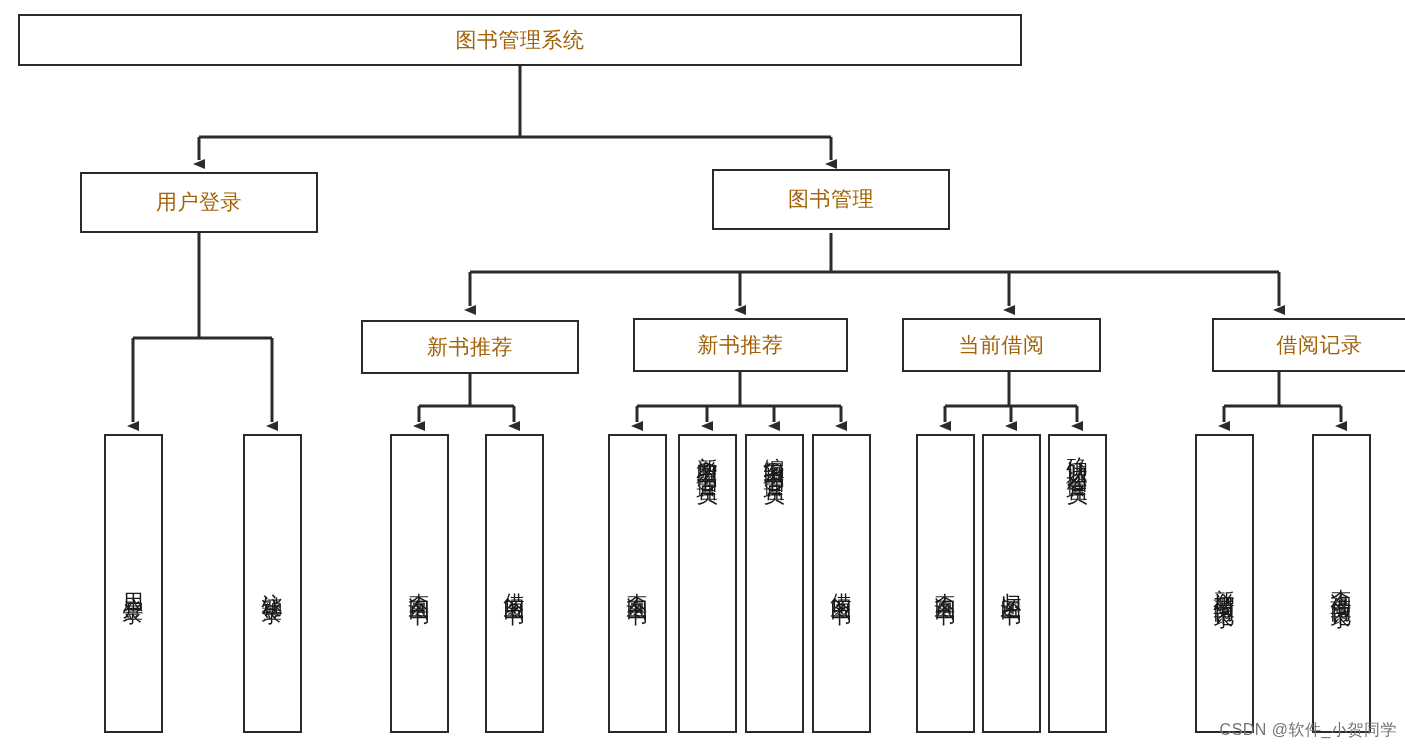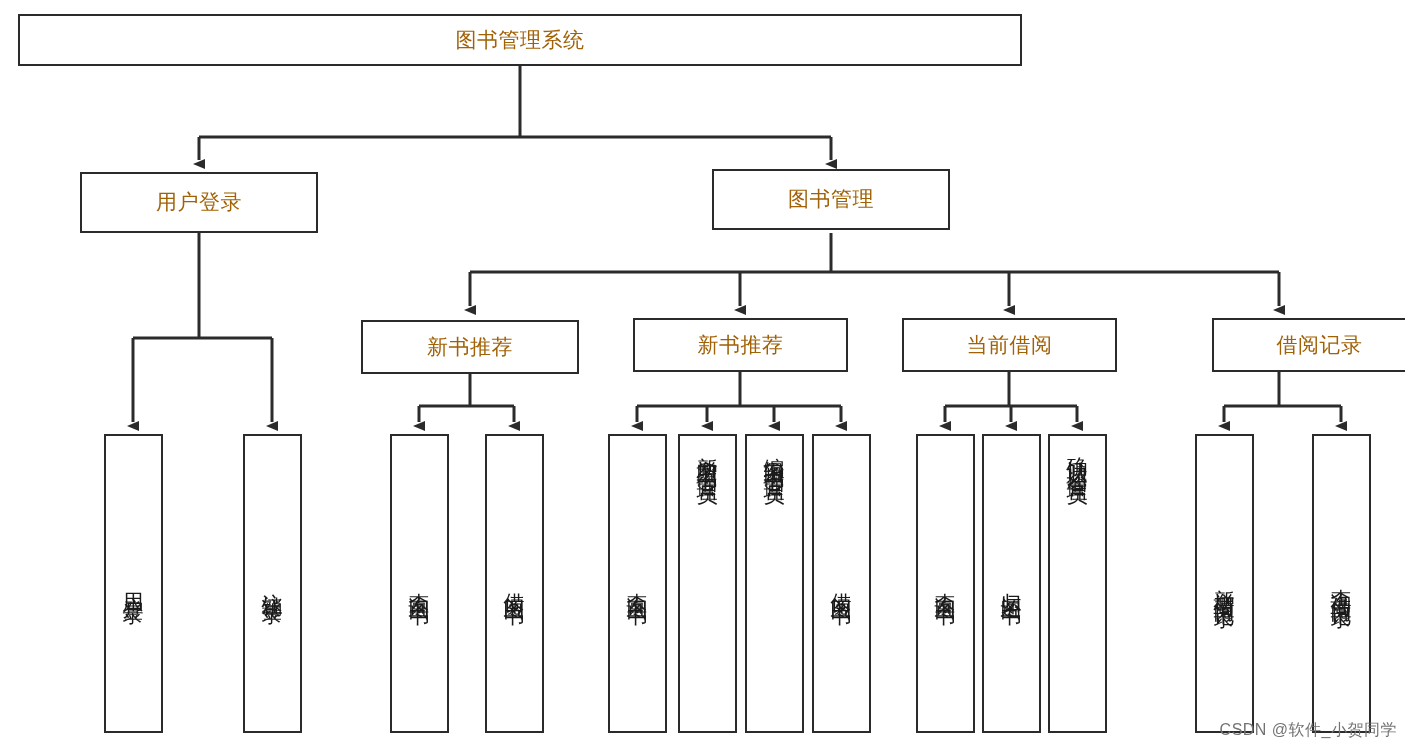--- a/index.html
+++ b/index.html
@@ -155,21 +155,21 @@
   <div class="node-box" style="left:712px; top:169px; width:238px; height:61px;">
     <span class="node-label-h">图书管理</span>
   </div>
 
   <div class="node-box" style="left:361px; top:320px; width:218px; height:54px;">
     <span class="node-label-h">新书推荐</span>
   </div>
   <div class="node-box" style="left:633px; top:318px; width:215px; height:54px;">
     <span class="node-label-h">新书推荐</span>
   </div>
-  <div class="node-box" style="left:902px; top:318px; width:215px; height:54px;">
+  <div class="node-box" style="left:902px; top:318px; width:199px; height:54px;">
     <span class="node-label-h">当前借阅</span>
   </div>
   <div class="node-box" style="left:1212px; top:318px; width:215px; height:54px;">
     <span class="node-label-h">借阅记录</span>
   </div>
 
   <div class="node-box vertical vmid" style="left:104px; top:434px; width:59px; height:299px;">
     <span class="node-label-v">用户登录</span>
   </div>
   <div class="node-box vertical vmid" style="left:243px; top:434px; width:59px; height:299px;">

